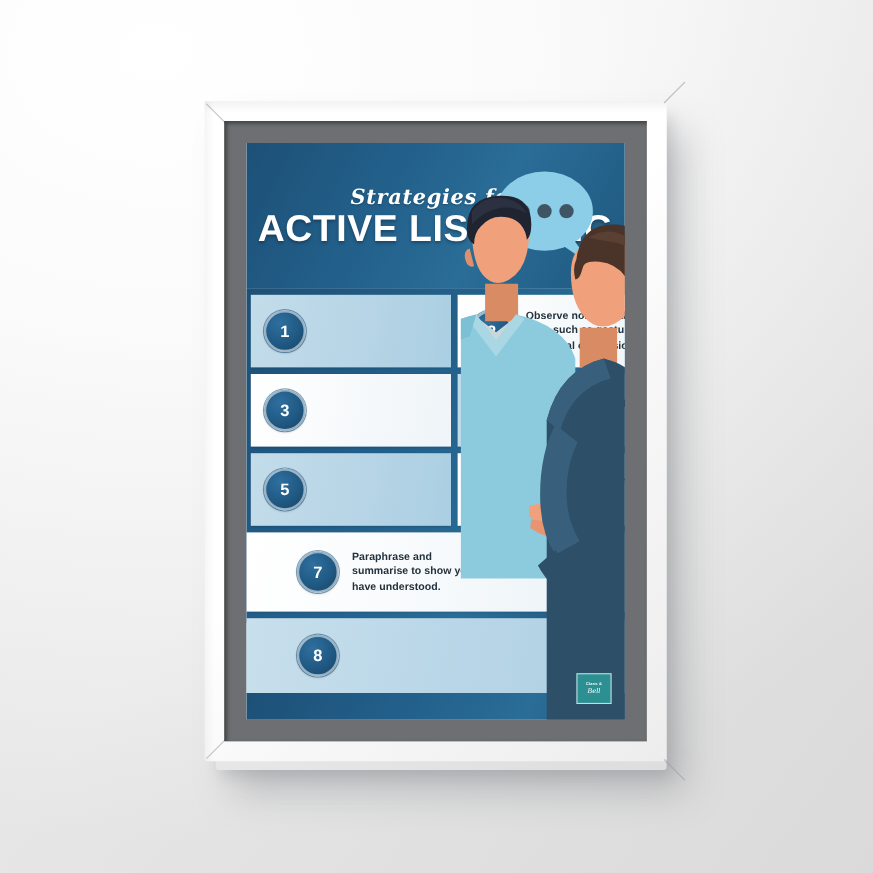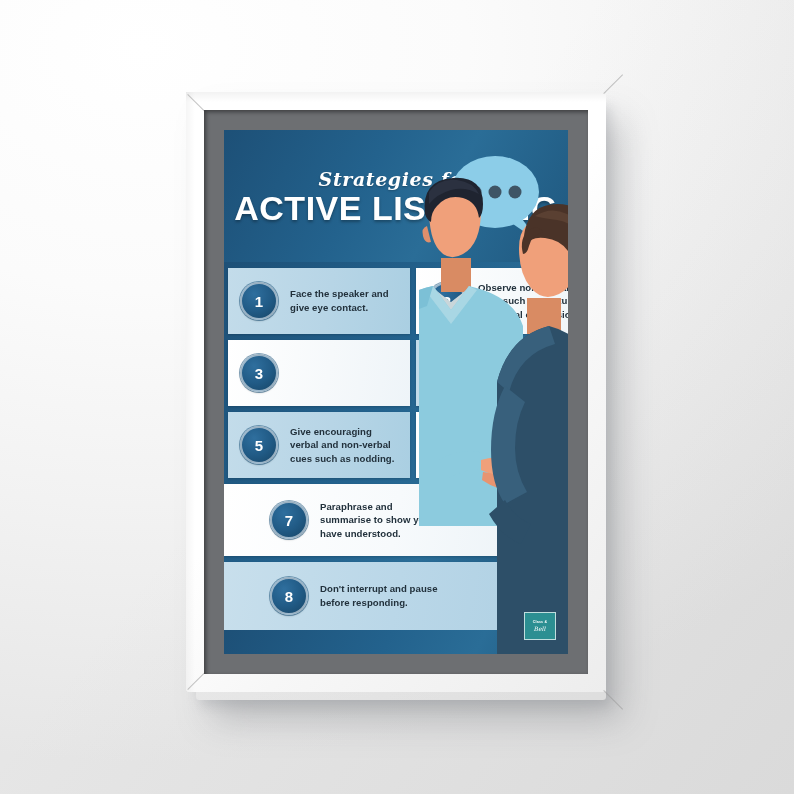--- a/index.html
+++ b/index.html
@@ -161,55 +161,52 @@
 
           <div class="hdr">
             <div class="script">Strategies for</div>
             <div class="main">ACTIVE LISTENING</div>
           </div>
 
           <div class="gridzone"></div>
 
           <div class="cell lt" style="left:4px;top:138px;width:182px;height:66px;">
             <div class="num">1</div>
-            <div class="txt">Face the speaker and give eye contact.</div>
           </div>
 
           <div class="cell wh" style="left:192px;top:138px;width:182px;height:66px;">
             <div class="num">2</div>
             <div class="txt">Observe non-verbal cues such as gestures and facial expressions.</div>
           </div>
 
           <div class="cell wh" style="left:4px;top:210px;width:182px;height:66px;">
             <div class="num">3</div>
           </div>
 
           <div class="cell lt" style="left:192px;top:210px;width:182px;height:66px;">
             <div class="num">4</div>
             <div class="txt">Don't start planning what to say next.</div>
           </div>
 
           <div class="cell lt" style="left:4px;top:282px;width:182px;height:66px;">
             <div class="num">5</div>
-            <div class="txt">Give encouraging verbal and non-verbal cues such as nodding.</div>
           </div>
 
           <div class="cell wh" style="left:192px;top:282px;width:182px;height:66px;">
             <div class="num">6</div>
             <div class="txt">Ask questions to show your interest.</div>
           </div>
 
           <div class="rowband wh" style="top:354px;height:72px;">
             <div class="num">7</div>
             <div class="txt" style="max-width:120px;">Paraphrase and summarise to show you have understood.</div>
           </div>
 
           <div class="rowband lt" style="top:432px;height:68px;">
             <div class="num">8</div>
-            <div class="txt" style="max-width:120px;">Don't interrupt and pause before responding.</div>
           </div>
 
           <div class="band-blue" style="top:500px;height:60px;"></div>
 
           <div class="illus">
             <svg width="185" height="560" viewBox="0 0 185 560" xmlns="http://www.w3.org/2000/svg">
               <defs>
                 <clipPath id="posterClip">
                     <rect x="0" y="0" width="185" height="560"></rect>
                   </clipPath>

